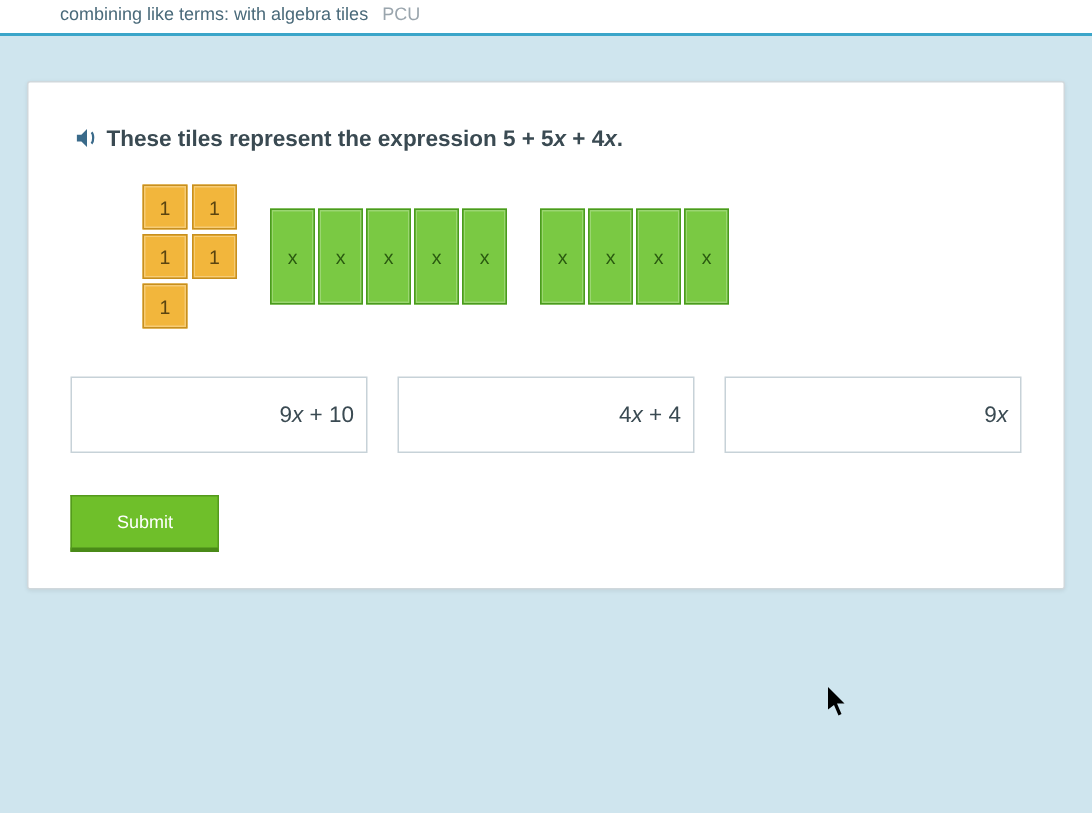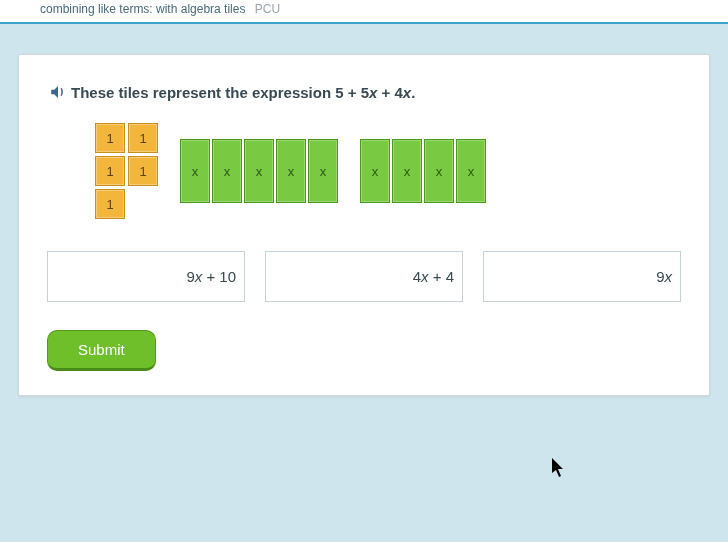--- a/index.html
+++ b/index.html
@@ -90,23 +90,23 @@
       font-size: 15px;
       cursor: pointer;
     }
     .choice .var { font-style: italic; }
     .submit {
       background: #6fbf2a;
       color: #fff;
       border: 1px solid #549a1c;
       border-bottom: 3px solid #4a8a18;
       padding: 10px 30px;
-      font-size: 15px;
+      font-size: 12px;
       cursor: pointer;
-      border-radius: 10px;
+      border-radius: 0;
     }
     .cursor {
       position: absolute;
       left: 552px; top: 458px;
       width: 14px; height: 20px;
       pointer-events: none;
     }
   </style>
 </head>
 <body>

